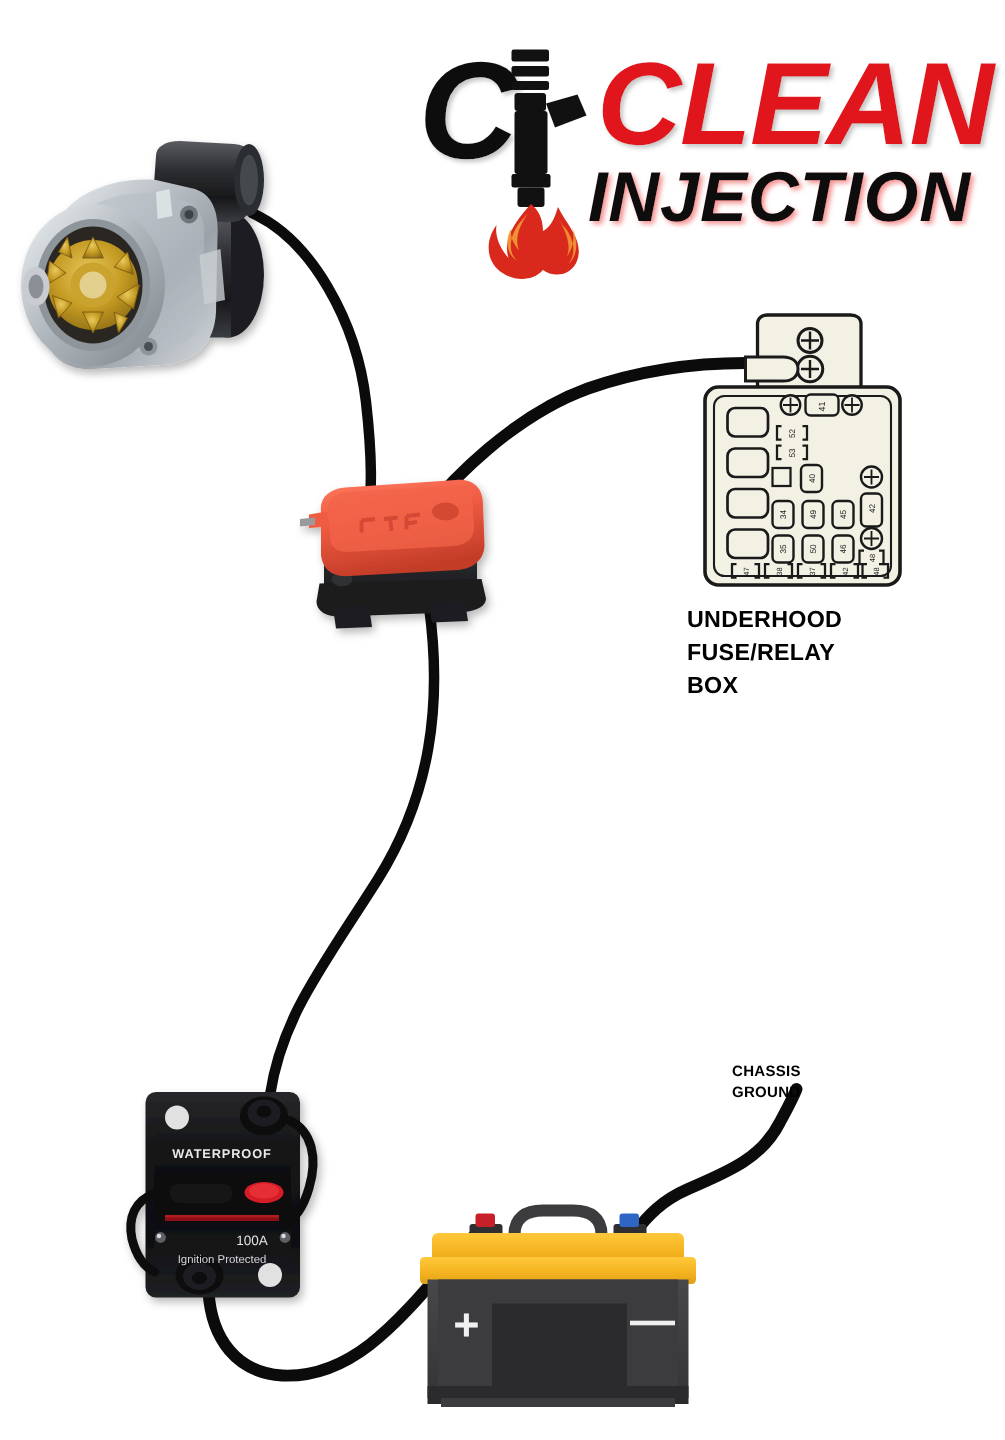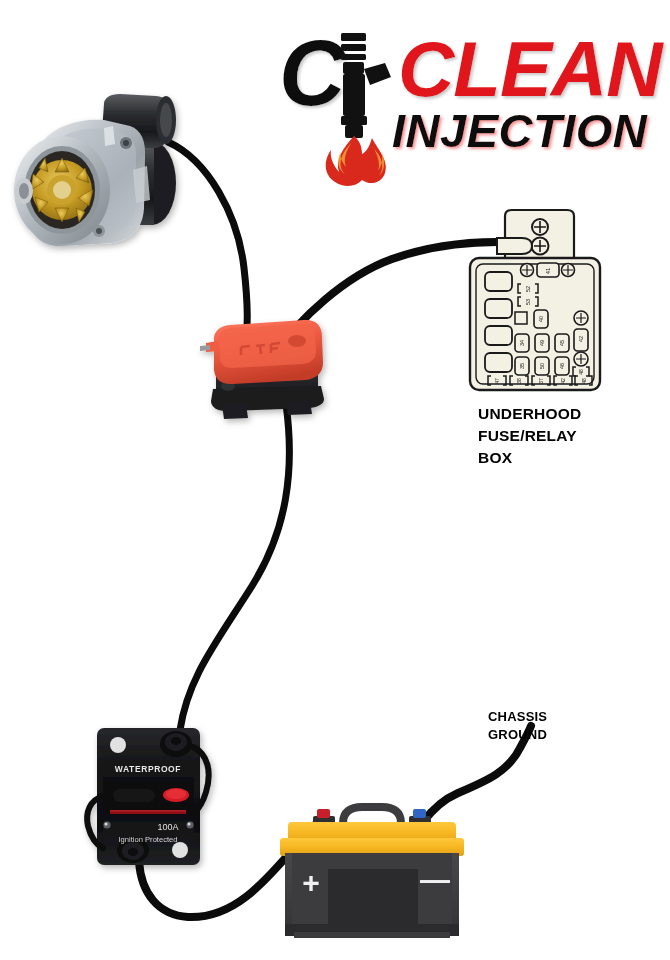--- a/index.html
+++ b/index.html
@@ -12,22 +12,22 @@
   #canvas{position:absolute;left:0;top:0;width:670px;height:960px;}
   .lbl{
     position:absolute;
     font-family:"Liberation Sans", sans-serif;
     font-weight:bold;
     color:#000000;
     letter-spacing:0.2px;
     line-height:1.42;
     white-space:pre-line;
   }
-  #lbl-fusebox{left:478px;top:403px;font-size:15.5px;}
-  #lbl-ground{left:488px;top:708px;font-size:13px;}
+  #lbl-fusebox{left:458px;top:403px;font-size:15.5px;}
+  #lbl-ground{left:488px;top:708px;font-size:10px;}
   .svglayer{position:absolute;left:0;top:0;}
 </style>
 </head>
 <body>
 
 <svg id="canvas" class="svglayer" width="670" height="960" viewBox="0 0 670 960">
 
   <defs>
     <linearGradient id="gStarterBody" x1="0" y1="0" x2="0" y2="1">
       <stop offset="0%" stop-color="#5a5d61"></stop>

